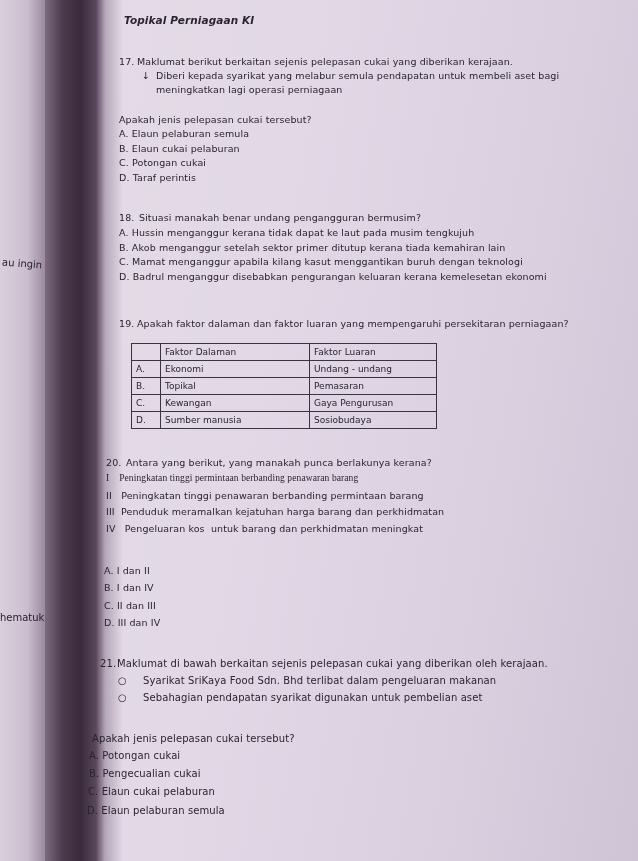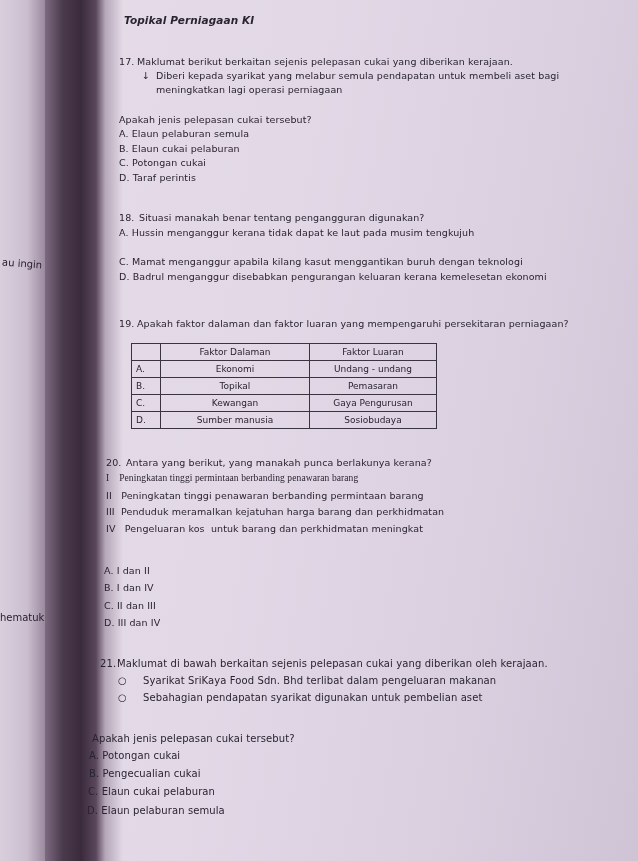--- a/index.html
+++ b/index.html
@@ -24,21 +24,21 @@
   .frag { position: absolute; font-size: 10px; color: #2a2030; transform: rotate(4deg); }
   .page { position: absolute; left: 0; top: 0; width: 618px; height: 861px; }
   .t { position: absolute; white-space: nowrap; font-size: 9.5px; letter-spacing: 0.1px; }
   .title { font-style: italic; font-size: 10.5px; font-weight: bold; }
   .lg { font-size: 10px; }
   table.faktor {
     position: absolute; left: 131px; top: 343px; border-collapse: collapse;
     font-size: 9px; background: transparent;
   }
   table.faktor td, table.faktor th {
-    border: 1px solid #3a3340; height: 16px; padding: 0 4px; text-align: center; font-weight: normal;
+    border: 1px solid #3a3340; height: 16px; padding: 0 4px; text-align: left; font-weight: normal;
   }
   table.faktor td.lbl { text-align: left; width: 20px; }
   table.faktor .c1 { width: 140px; }
   table.faktor .c2 { width: 118px; }
 </style>
 </head>
 <body>
 
 <div class="left-edge"></div>
 <div class="frag" style="left:2px; top:258px;">au ingin</div>
@@ -54,22 +54,23 @@
   <div class="t" style="left:142px; top:70px;">↓</div>
   <div class="t" style="left:156px; top:70px;">Diberi kepada syarikat yang melabur semula pendapatan untuk membeli aset bagi</div>
   <div class="t" style="left:156px; top:84px;">meningkatkan lagi operasi perniagaan</div>
   <div class="t" style="left:119px; top:114px;">Apakah jenis pelepasan cukai tersebut?</div>
   <div class="t" style="left:119px; top:128px;">A. Elaun pelaburan semula</div>
   <div class="t" style="left:119px; top:143px;">B. Elaun cukai pelaburan</div>
   <div class="t" style="left:119px; top:157px;">C. Potongan cukai</div>
   <div class="t" style="left:119px; top:172px;">D. Taraf perintis</div>
 
   <div class="t" style="left:119px; top:212px;">18.</div>
-  <div class="t" style="left:139px; top:212px;">Situasi manakah benar tentang pengangguran digunakan?</div>
+  <div class="t" style="left:139px; top:212px;">Situasi manakah benar undang pengangguran bermusim?</div>
   <div class="t" style="left:119px; top:227px;">A. Hussin menganggur kerana tidak dapat  ke laut pada musim tengkujuh</div>
+  <div class="t" style="left:119px; top:242px;">B. Akob menganggur setelah sektor primer ditutup kerana tiada kemahiran lain</div>
   <div class="t" style="left:119px; top:256px;">C. Mamat menganggur apabila kilang kasut menggantikan buruh dengan teknologi</div>
   <div class="t" style="left:119px; top:271px;">D. Badrul menganggur disebabkan pengurangan keluaran kerana kemelesetan ekonomi</div>
 
   <div class="t" style="left:119px; top:318px;">19.</div>
   <div class="t" style="left:137px; top:318px;">Apakah faktor dalaman dan faktor luaran yang mempengaruhi persekitaran perniagaan?</div>
   <table class="faktor">
     <tbody>
         <tr>
       <th class="lbl"></th>
       <th class="c1">Faktor Dalaman</th>

